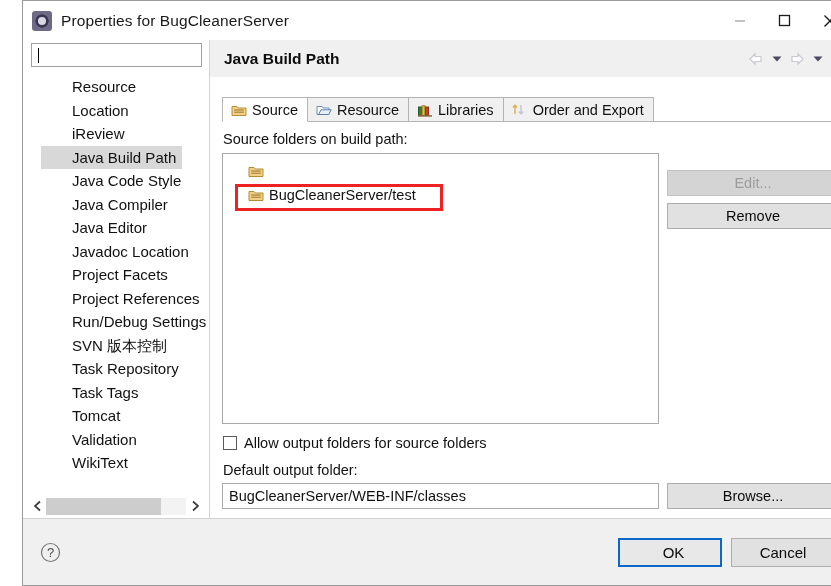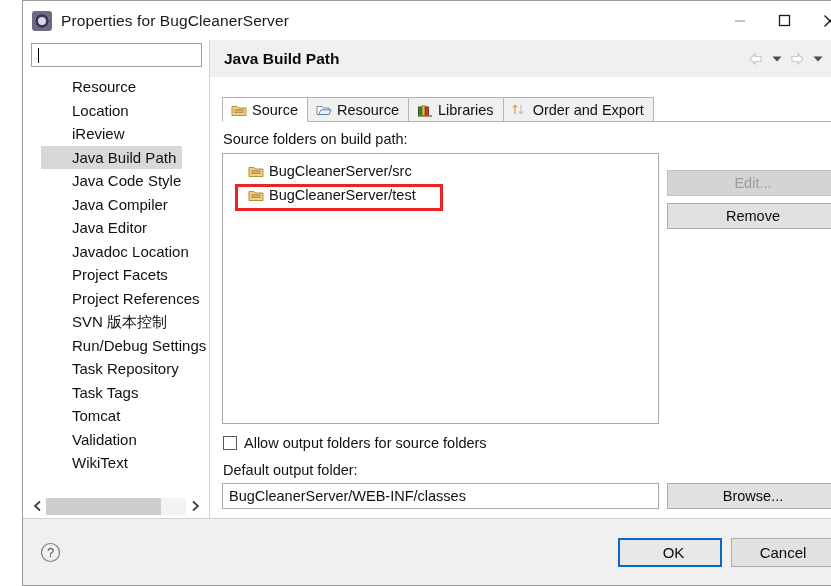--- a/index.html
+++ b/index.html
@@ -437,22 +437,22 @@
         <div class="tree-row"><span class="tree-item">Resource</span></div>
         <div class="tree-row"><span class="tree-item">Location</span></div>
         <div class="tree-row"><span class="tree-item">iReview</span></div>
         <div class="tree-row"><span class="tree-item selected">Java Build Path</span></div>
         <div class="tree-row"><span class="tree-item">Java Code Style</span></div>
         <div class="tree-row"><span class="tree-item">Java Compiler</span></div>
         <div class="tree-row"><span class="tree-item">Java Editor</span></div>
         <div class="tree-row"><span class="tree-item">Javadoc Location</span></div>
         <div class="tree-row"><span class="tree-item">Project Facets</span></div>
         <div class="tree-row"><span class="tree-item">Project References</span></div>
+        <div class="tree-row"><span class="tree-item">Run/Debug Settings</span></div>
         <div class="tree-row"><span class="tree-item">SVN 版本控制</span></div>
-        <div class="tree-row"><span class="tree-item">Run/Debug Settings</span></div>
         <div class="tree-row"><span class="tree-item">Task Repository</span></div>
         <div class="tree-row"><span class="tree-item">Task Tags</span></div>
         <div class="tree-row"><span class="tree-item">Tomcat</span></div>
         <div class="tree-row"><span class="tree-item">Validation</span></div>
         <div class="tree-row"><span class="tree-item">WikiText</span></div>
       </div>
       <div id="hscroll">
         <div class="scroll-arrow">
           <svg width="9" height="12" viewBox="0 0 9 12">
               <polyline points="7,1.5 2,6 7,10.5" fill="none" stroke="#3a3a3a" stroke-width="1.7"></polyline>
@@ -549,21 +549,20 @@
 
         <div id="list-area">
           <div id="listbox">
             <div class="list-row">
               <span class="pkg-icon">
                 <svg width="16" height="14" viewBox="0 0 16 14">
                   <path d="M1,3.5 L6,3.5 L7.2,5 L15,5 L15,12.5 L1,12.5 Z" fill="#f5cf83" stroke="#b08f39" stroke-width="1"></path>
                   <path d="M3.2,7 L12.8,7 M3.2,9.2 L12.8,9.2" stroke="#8a6e2a" stroke-width="0.9"></path>
                 </svg>
               </span>
-              <span>BugCleanerServer/src</span>
             </div>
             <div class="list-row">
               <span class="pkg-icon">
                 <svg width="16" height="14" viewBox="0 0 16 14">
                   <path d="M1,3.5 L6,3.5 L7.2,5 L15,5 L15,12.5 L1,12.5 Z" fill="#f5cf83" stroke="#b08f39" stroke-width="1"></path>
                   <path d="M3.2,7 L12.8,7 M3.2,9.2 L12.8,9.2" stroke="#8a6e2a" stroke-width="0.9"></path>
                 </svg>
               </span>
               <span>BugCleanerServer/test</span>
             </div>

